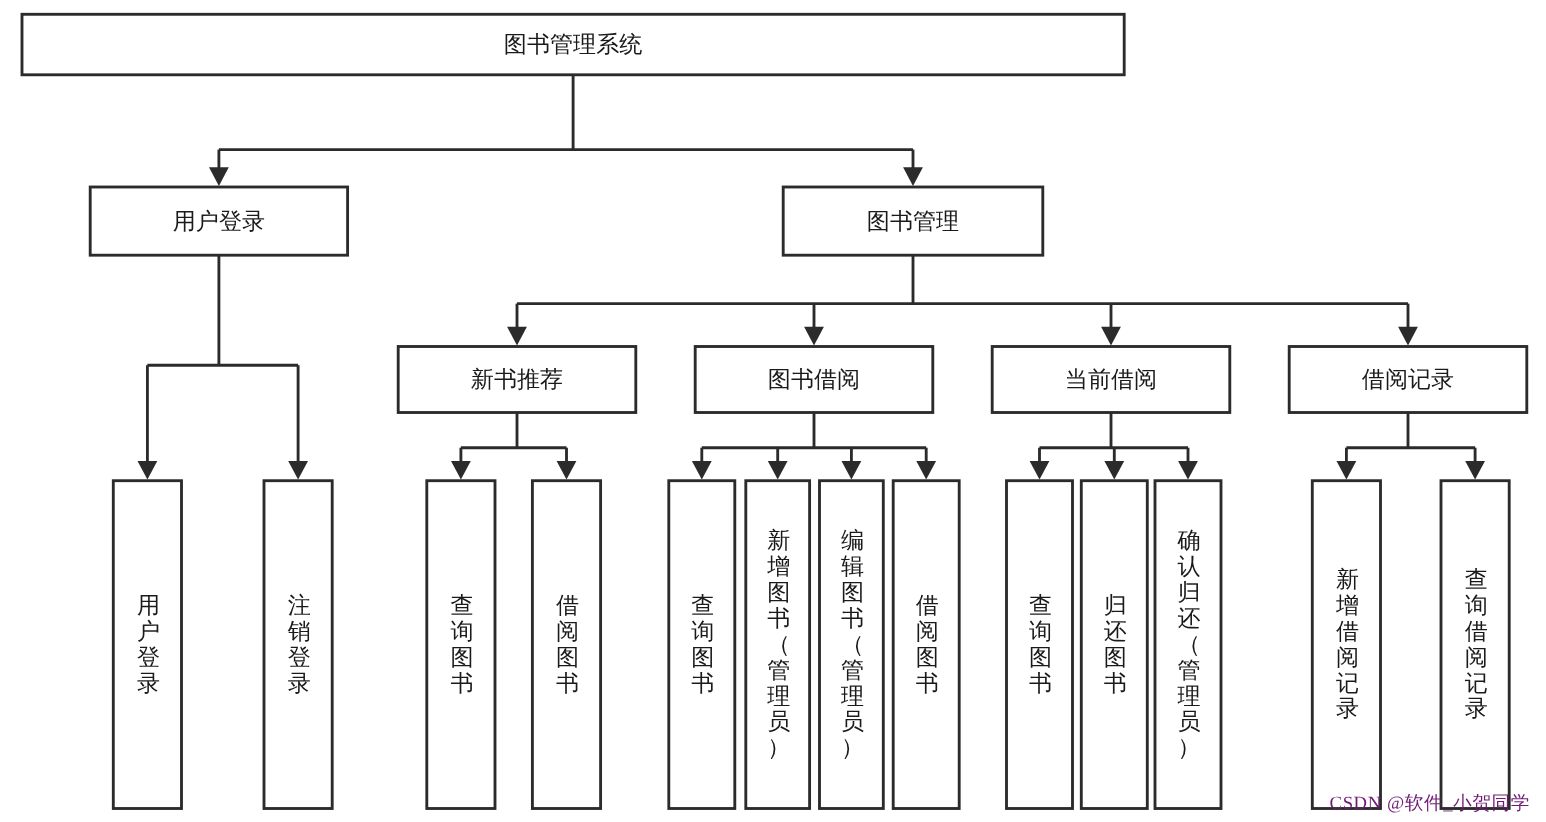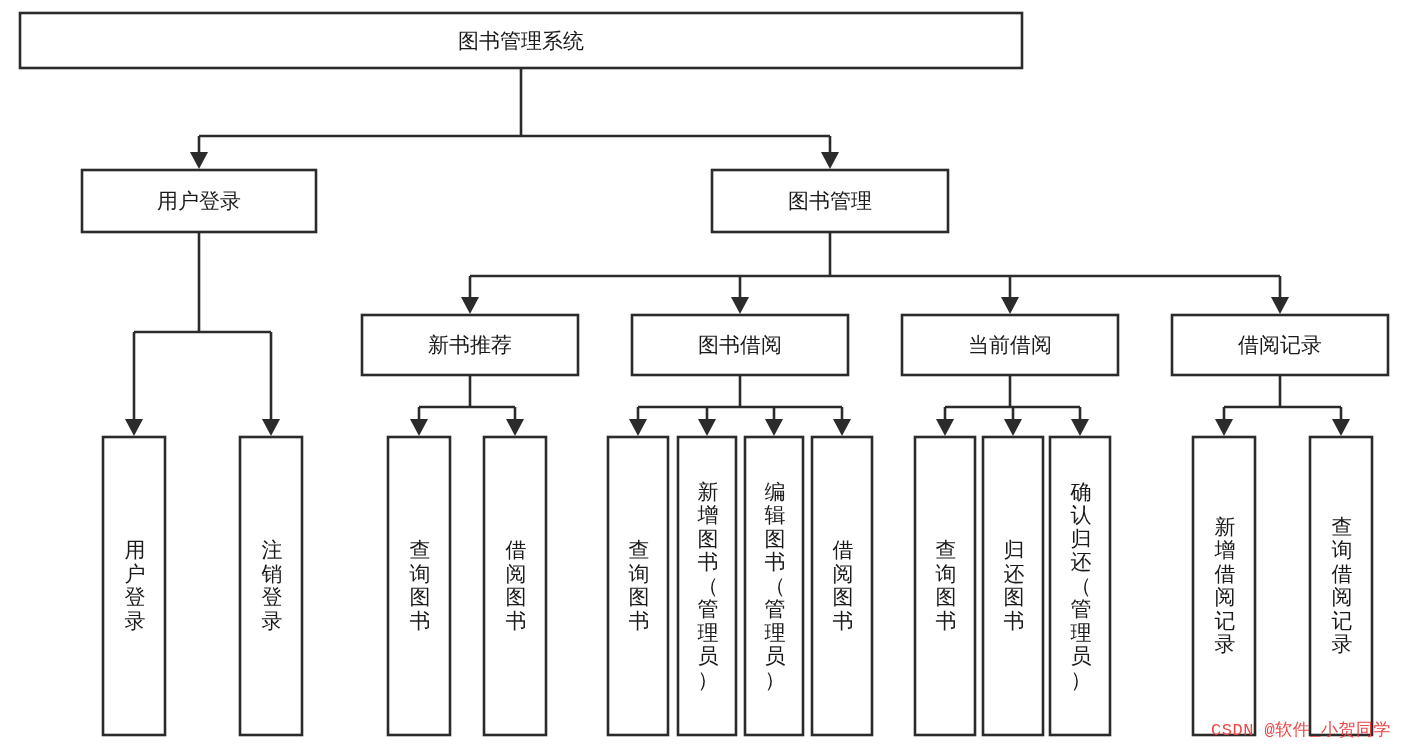--- a/index.html
+++ b/index.html
@@ -54,23 +54,23 @@
   .node-label-v {
     fill: #1a1a1a;
     font-family: "DejaVu Sans", "Liberation Sans", sans-serif;
     font-size: 21px;
     text-anchor: middle;
   }
   .watermark {
     position: absolute;
     right: 14px;
     bottom: 6px;
-    font-family: Liberation Mono, monospace;
+    font-family: Liberation Serif, serif;
     font-size: 17px;
-    color: #ef4444;
+    color: #701a75;
     letter-spacing: 0.5px;
     white-space: nowrap;
     pointer-events: none;
   }
 </style>
 </head>
 <body>
 
 <div id="diagram-root">
 

